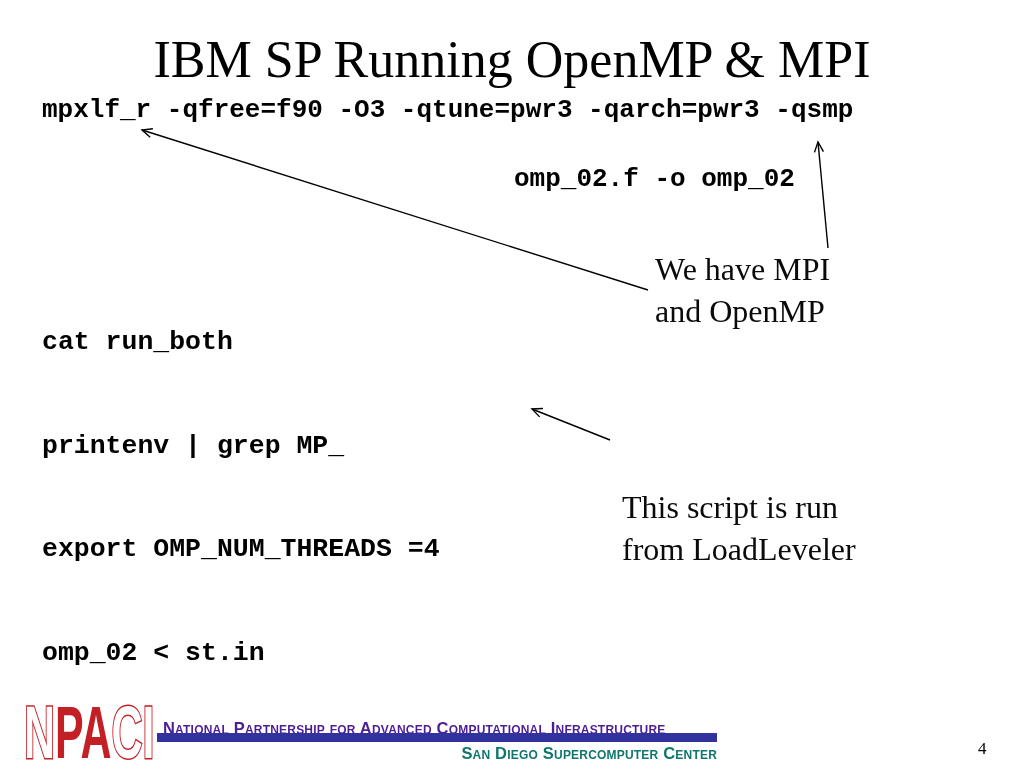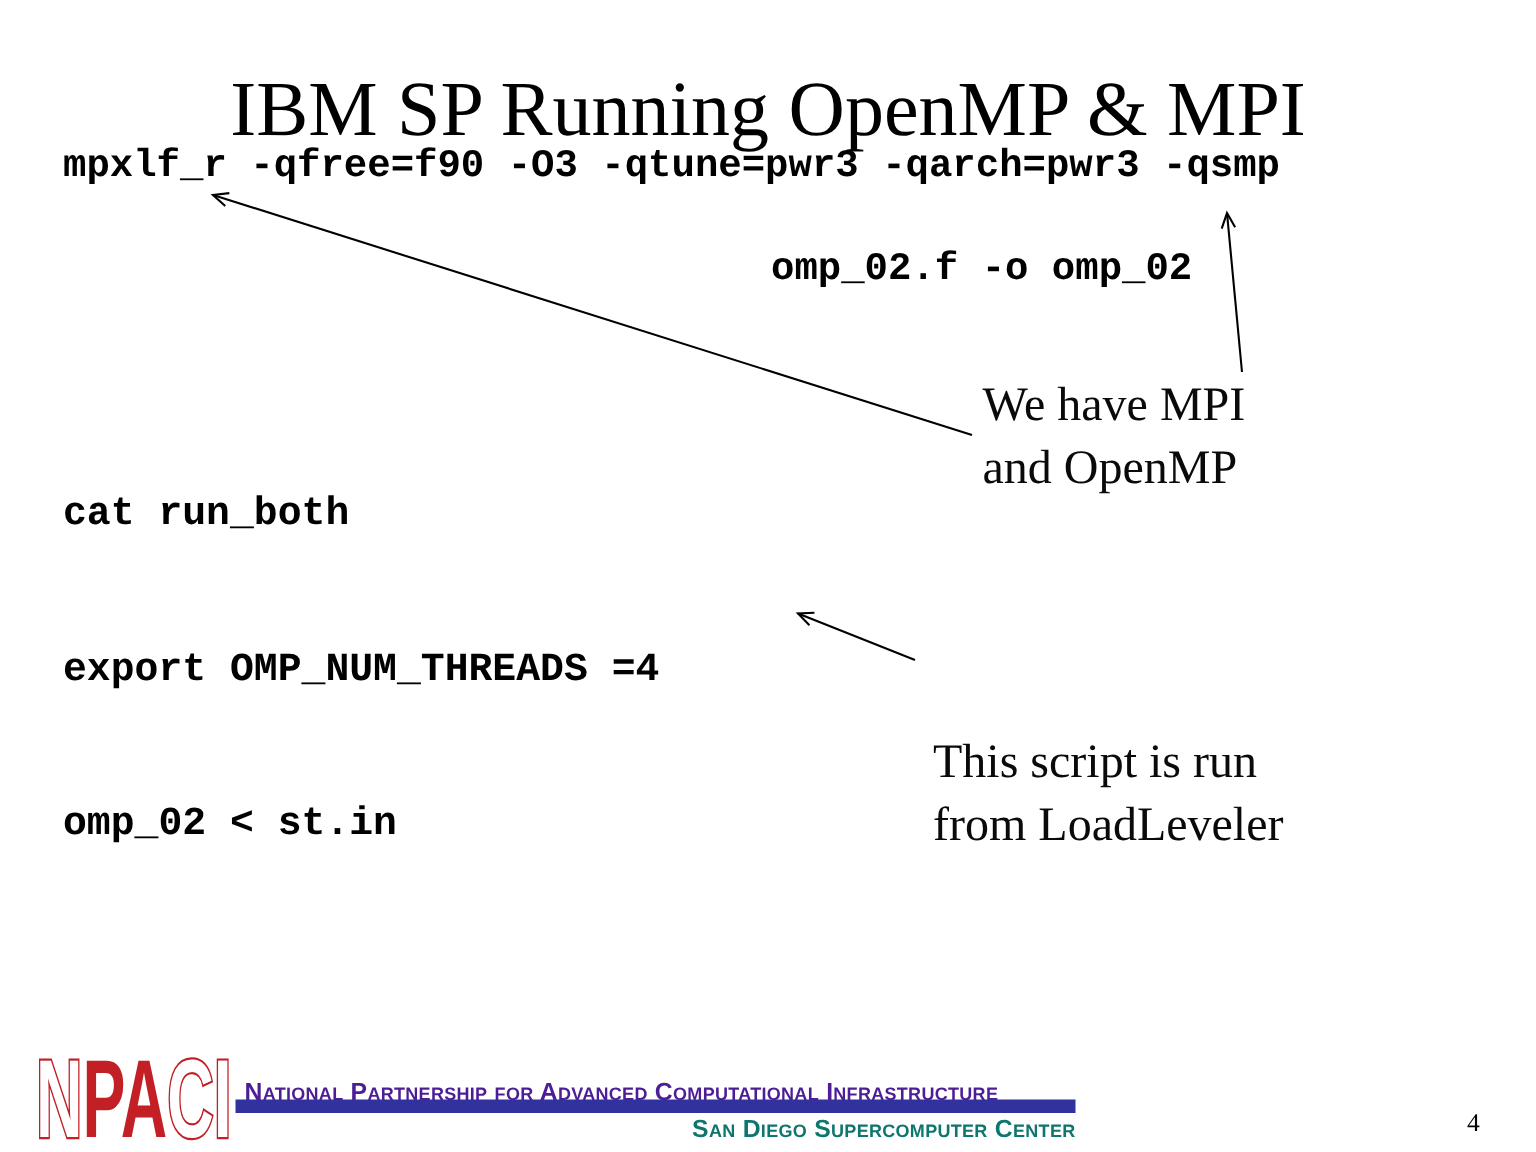--- a/index.html
+++ b/index.html
@@ -1,21 +1,21 @@
 <!DOCTYPE html>
 <html><head>
 <meta charset="utf-8">
 <style>
   html,body{margin:0;padding:0;background:#fff;}
   .slide{
     position:relative;width:1024px;height:768px;background:#ffffff;
     overflow:hidden;color:#000;font-family:"Liberation Serif",serif;
   }
   .title{
-    position:absolute;top:43px;left:0;width:100%;margin:0;
+    position:absolute;top:29px;left:0;width:100%;margin:0;
     text-align:center;font-size:52px;font-weight:400;line-height:1.2;
     font-family:"Liberation Serif",serif;
   }
   .code{
     position:absolute;font-family:"Liberation Mono","DejaVu Sans Mono",monospace;
     font-weight:700;font-size:26px;line-height:1.2;white-space:pre;color:#000;text-align:right;
   }
   .code1{left:42px;top:95px;}
   .code2{left:514px;top:128px;margin-top:36px;}
   .codeblock{
@@ -53,20 +53,21 @@
 
 <div class="slide">
 
   <h1 class="title">IBM SP Running OpenMP &amp; MPI</h1>
 
   <div class="code code1">mpxlf_r -qfree=f90 -O3 -qtune=pwr3 -qarch=pwr3 -qsmp</div>
   <div class="code code2">omp_02.f -o omp_02</div>
 
   <div class="codeblock">
     <div>cat run_both</div>
+    <div>printenv | grep MP_</div>
     <div>export OMP_NUM_THREADS =4</div>
     <div>omp_02 &lt; st.in</div>
   </div>
 
   <div class="note note1">
     <div>We have MPI</div>
     <div>and OpenMP</div>
   </div>
 
 

